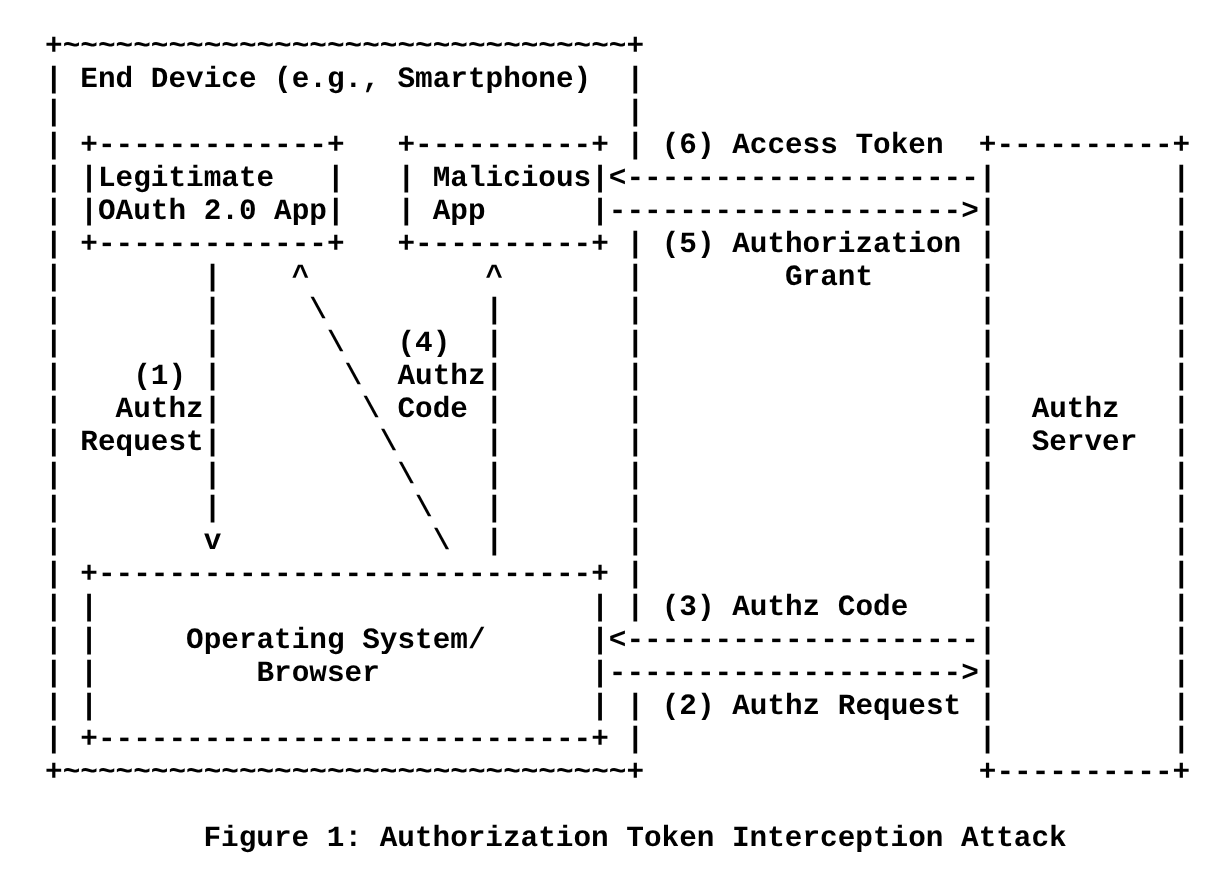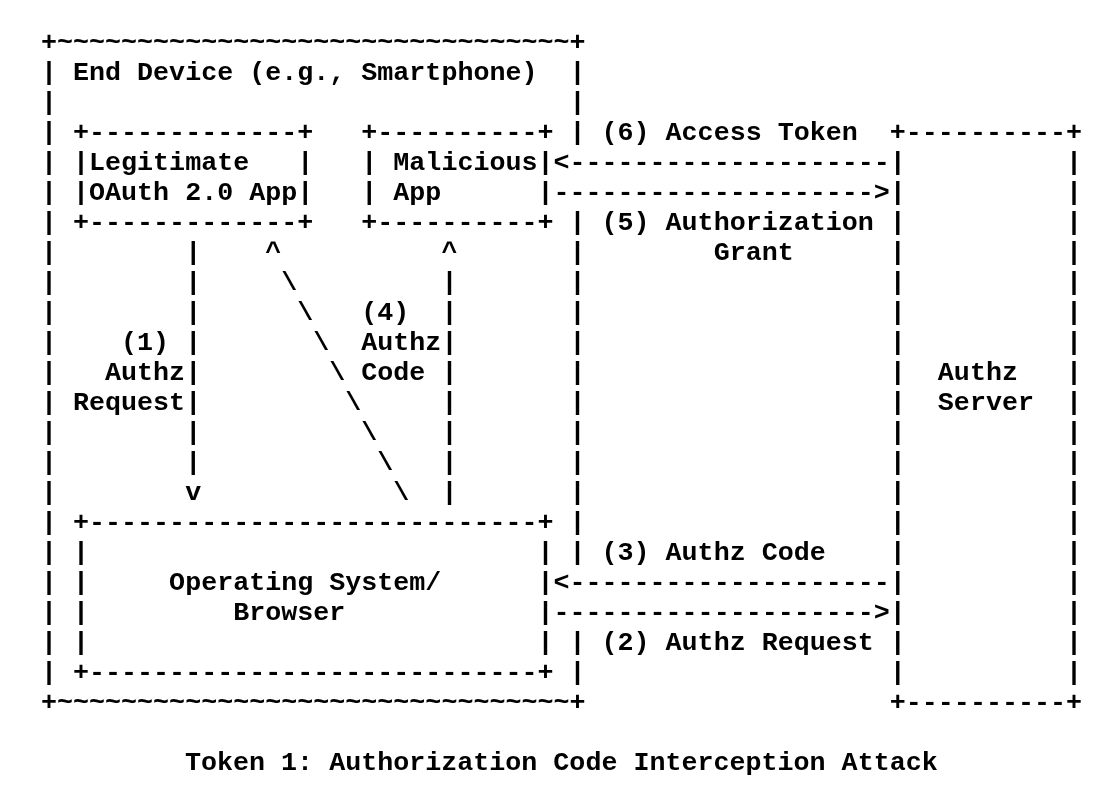--- a/index.html
+++ b/index.html
@@ -53,14 +53,14 @@
 |        |          \    |       |                   |          |
 |        |           \   |       |                   |          |
 |        v            \  |       |                   |          |
 | +----------------------------+ |                   |          |
 | |                            | | (3) Authz Code    |          |
 | |     Operating System/      |&lt;--------------------|          |
 | |         Browser            |--------------------&gt;|          |
 | |                            | | (2) Authz Request |          |
 | +----------------------------+ |                   |          |
 +~~~~~~~~~~~~~~~~~~~~~~~~~~~~~~~~+                   +----------+</pre>
-  <pre class="ascii caption">Token 1: Authorization Code Interception Attack</pre>
+  <pre class="ascii caption">Figure 1: Authorization Token Interception Attack</pre>
 </main>
 
 </body></html>

